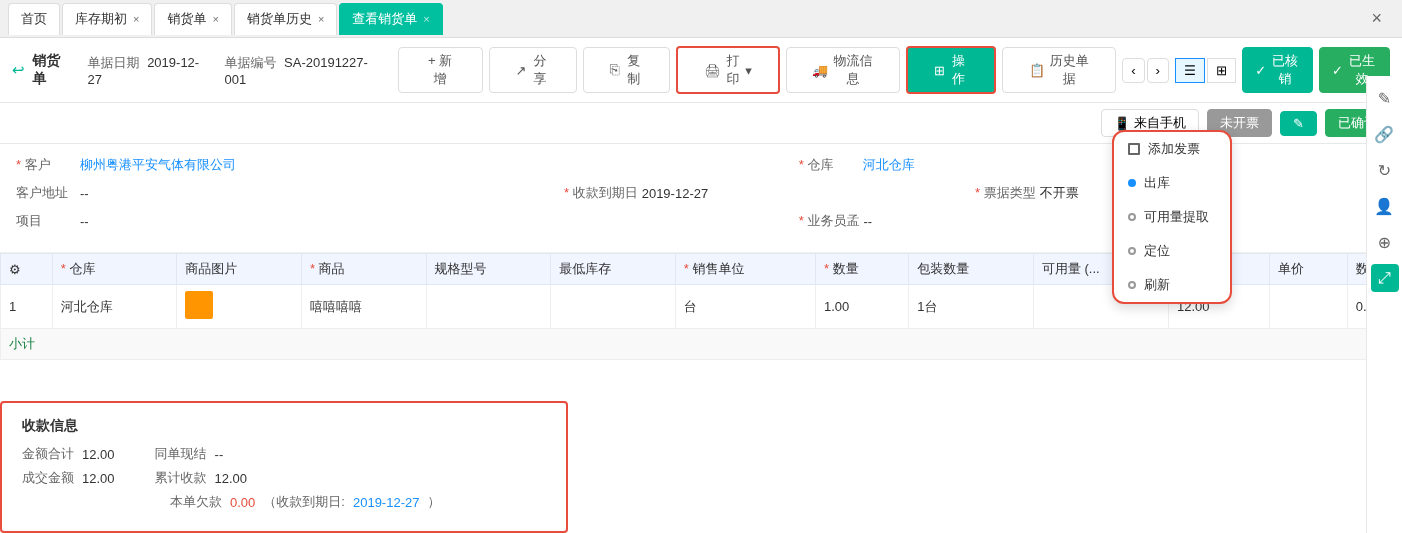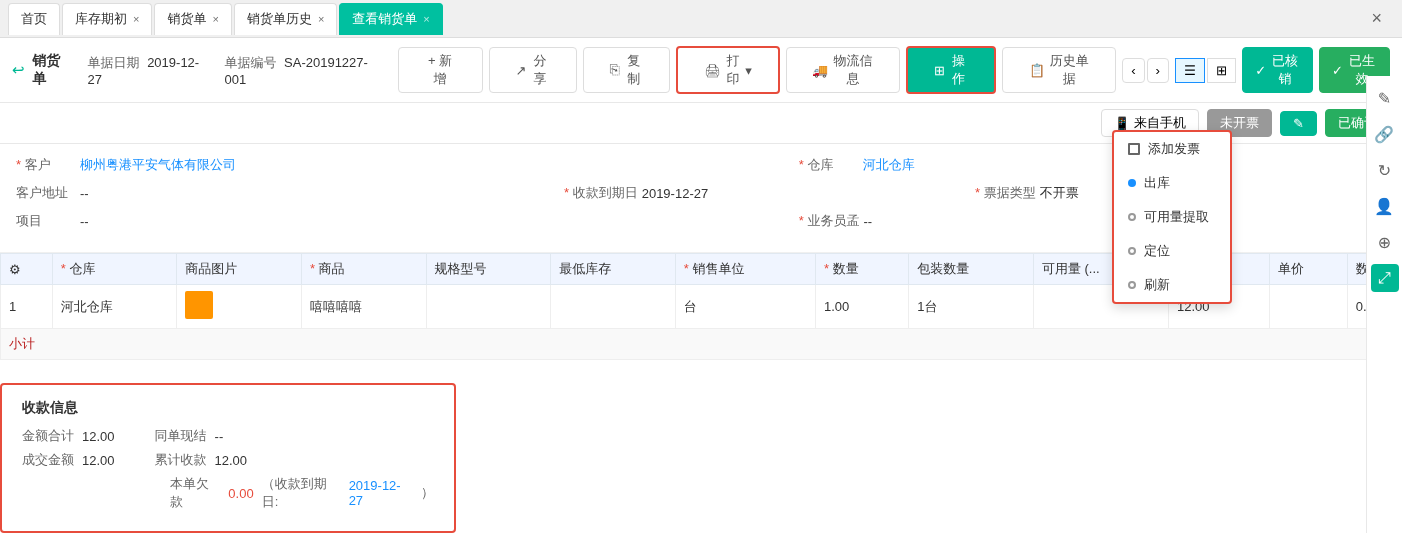--- a/index.html
+++ b/index.html
@@ -66,42 +66,42 @@
     
     .table-section { flex: 1; overflow: auto; }
     table { width: 100%; border-collapse: collapse; font-size: 13px; }
     thead th {
       background: #f0f5ff; border: 1px solid #e0e8f0; padding: 6px 8px;
       text-align: left; white-space: nowrap; font-weight: normal; color: #333;
     }
     thead th.required::before { content: "* "; color: #e74c3c; }
     tbody td { border: 1px solid #eee; padding: 6px 8px; white-space: nowrap; }
     tbody tr:nth-child(even) { background: #fafafa; }
-    .subtotal-row td { background: #f9f9f9; color: #b91c1c; }
+    .subtotal-row td { background: #f9f9f9; color: #15803d; }
     .product-img { width: 28px; height: 28px; background: #ff9500; display: inline-block; border-radius: 2px; }
 
     
     .payment-box {
-      position: absolute; bottom: 0; left: 0; width: 456px;
+      position: absolute; bottom: 0; left: 0; width: 568px;
       border: 2px solid #e74c3c; border-radius: 4px; background: #fff;
       padding: 14px 20px; z-index: 10;
     }
     .payment-title { font-weight: bold; font-size: 14px; margin-bottom: 10px; }
     .payment-row { display: flex; gap: 40px; margin-bottom: 6px; }
     .payment-field { display: flex; align-items: center; gap: 8px; }
     .payment-label { color: #666; }
     .payment-value { color: #333; }
     .payment-value.red { color: #e74c3c; }
     .payment-value.blue { color: #1890ff; }
 
     
     .dropdown-menu {
       position: absolute; top: 92px; right: 170px;
       background: #fff; border: 2px solid #e74c3c;
-      border-radius: 4px; z-index: 100; min-width: 120px;
+      border-radius: 12px; z-index: 100; min-width: 120px;
       box-shadow: 0 4px 12px rgba(0,0,0,0.15);
     }
     .dropdown-item {
       display: flex; align-items: center; padding: 8px 14px;
       cursor: pointer; font-size: 13px; gap: 8px;
     }
     .dot-blue { width: 8px; height: 8px; border-radius: 50%; background: #1890ff; flex-shrink: 0; }
     .icon-square { display: inline-block; width: 12px; height: 12px; border: 2px solid #666; border-radius: 1px; }
 
     

